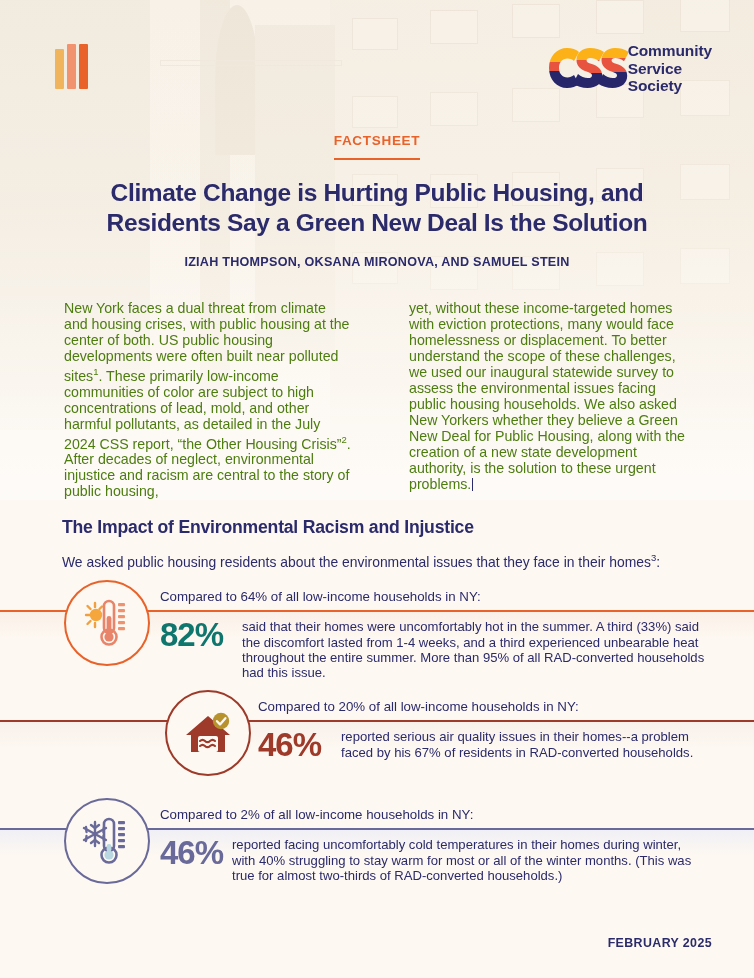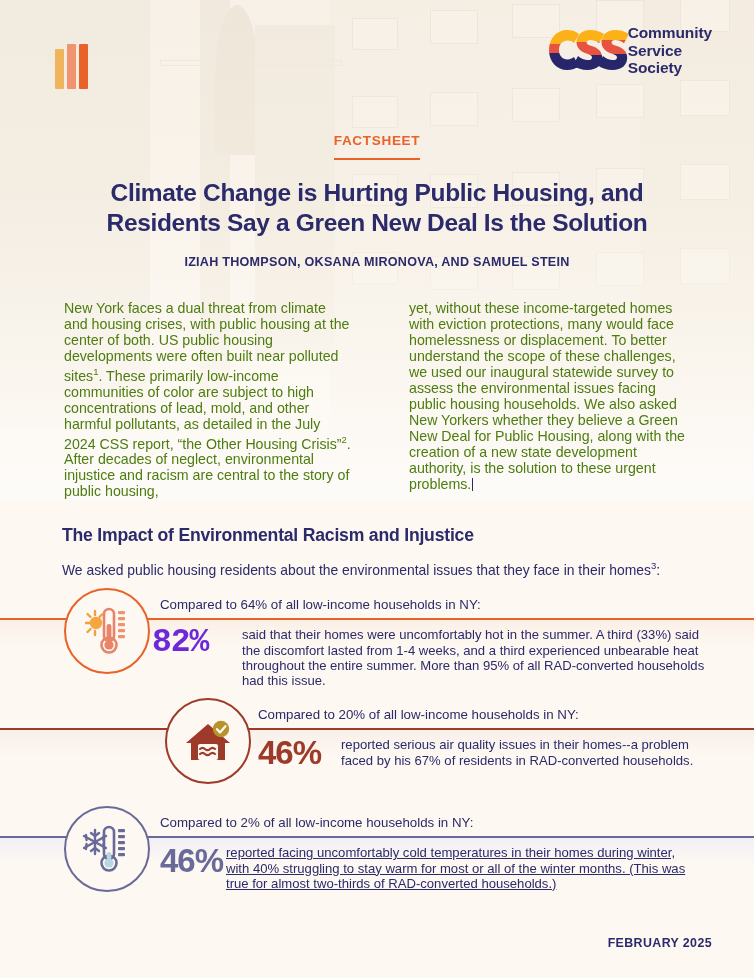--- a/index.html
+++ b/index.html
@@ -89,21 +89,21 @@
     font-size: 12.4px;
     line-height: 14.6px;
     letter-spacing: -0.15px;
     color: #2b2a6b;
     white-space: pre-line;
   }
 
   .logo-css {
     position: absolute;
     right: 42px;
-    top: 24px;
+    top: 42px;
     display: flex;
     align-items: center;
     gap: 0;
   }
   .css-mark { position: relative; width: 88px; height: 48px; }
   .css-mark svg { display: block; }
   .css-words {
     font-weight: bold;
     font-size: 15.5px;
     line-height: 17.5px;
@@ -167,21 +167,21 @@
     height: 13px;
     background: #2b2a6b;
     vertical-align: -2px;
     margin-left: 1px;
   }
 
   
   .section {
     position: relative;
     z-index: 3;
-    margin-top: 26px;
+    margin-top: 18px;
     padding: 0 38px 0 62px;
   }
   .section-head {
     font-size: 17.6px;
     font-weight: bold;
     letter-spacing: -0.2px;
     color: #2b2a6b;
   }
   .section-lede {
     margin-top: 14px;
@@ -239,37 +239,37 @@
     position: absolute;
     font-size: 13.1px;
     line-height: 15.4px;
     top: 39px;
     color: #2b2a6b;
   }
 
   
   .stat-hot  .circle { left: 64px; color:#e8622a; }
   .stat-hot  .compare{ left: 160px; }
-  .stat-hot  .pct    { left: 152px; color:#6d28d9;font-family:Liberation Mono, monospace; }
+  .stat-hot  .pct    { left: 160px; color:#0f766e; }
   .stat-hot  .body   { left: 242px; width: 470px; }
   .stat-hot  .rule   { background:#e8622a; }
   .stat-hot  .wash   { background: linear-gradient(180deg, rgba(250,238,230,0.85), rgba(253,248,241,0)); }
 
   .stat-air  { height: 108px; }
   .stat-air  .circle { left: 165px; color:#9d3a2a; }
   .stat-air  .compare{ left: 258px; }
   .stat-air  .pct    { left: 258px; color:#9d3a2a; }
   .stat-air  .body   { left: 341px; width: 380px; }
   .stat-air  .rule   { background:#9d3a2a; }
   .stat-air  .wash   { background: linear-gradient(180deg, rgba(247,238,234,0.85), rgba(253,248,241,0)); }
 
   .stat-cold .circle { left: 64px; color:#6a6a9a; }
   .stat-cold .compare{ left: 160px; }
   .stat-cold .pct    { left: 160px; color:#6a6a9a; }
-  .stat-cold .body   { left: 226px; width: 470px; text-decoration: underline; }
+  .stat-cold .body   { left: 232px; width: 470px; }
   .stat-cold .rule   { background:#6a6a9a; }
   .stat-cold .wash   { background: linear-gradient(180deg, rgba(238,238,246,0.85), rgba(253,248,241,0)); }
 
   
   .footer {
     position: absolute;
     right: 42px;
     bottom: 28px;
     z-index: 4;
     font-size: 12.4px;

